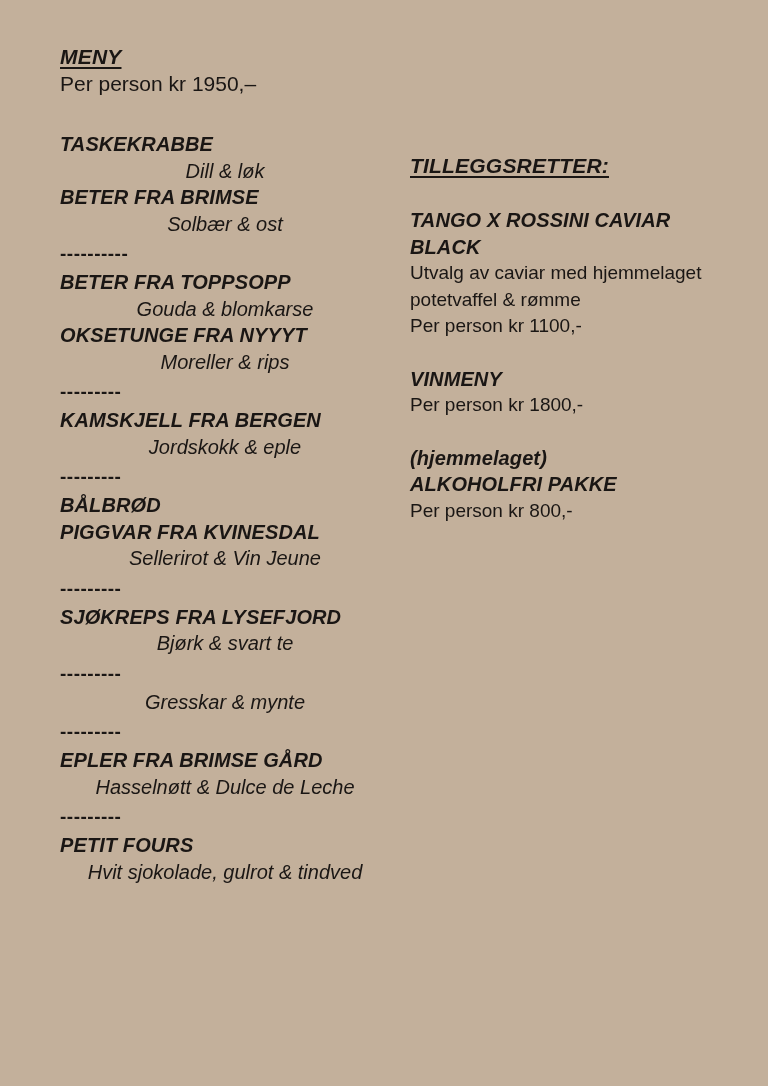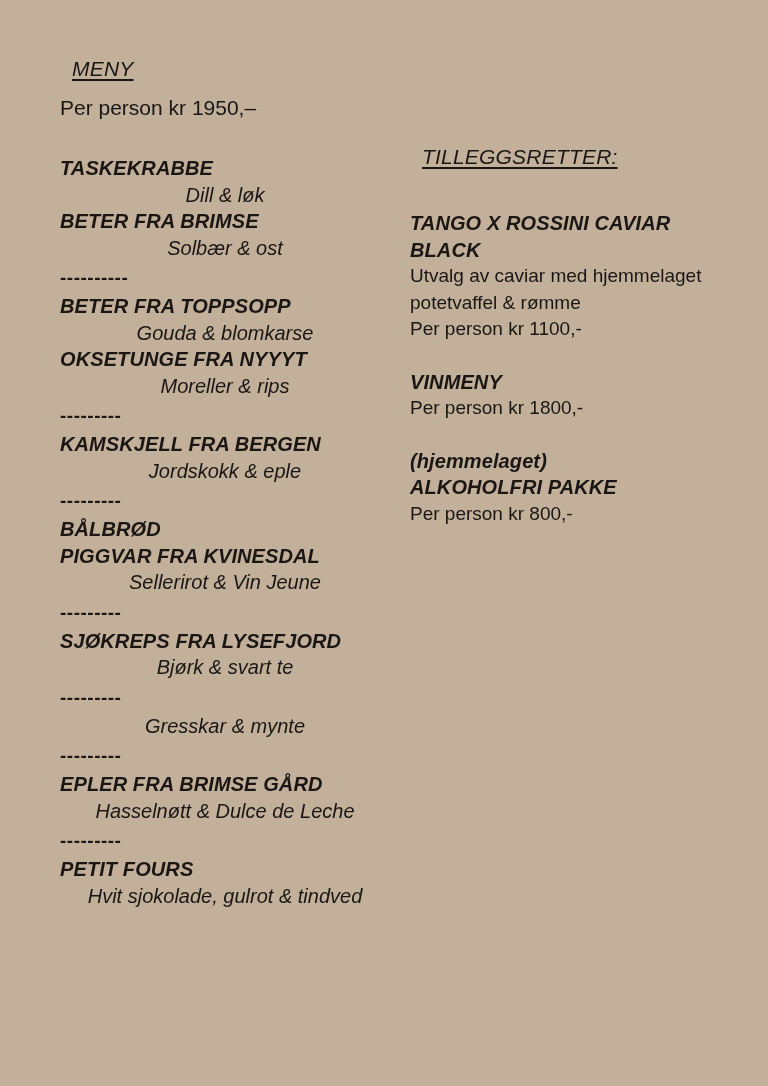--- a/index.html
+++ b/index.html
@@ -24,35 +24,35 @@
   
   .col-left {
     position: absolute;
     left: 60px;
     top: 44px;
     width: 330px;
   }
   .col-right {
     position: absolute;
     left: 410px;
-    top: 132px;
+    top: 153px;
     width: 320px;
   }
 
   
   .section-title {
-    font-weight: normal;
+    font-weight: bold;
     font-style: italic;
     font-size: 21px;
     line-height: 26px;
     letter-spacing: 0.2px;
     text-decoration: underline;
     text-underline-offset: 3px;
     text-decoration-thickness: 2px;
-    margin: 12px;
+    margin: 0;
     white-space: nowrap;
   }
 
   .plain-line {
     font-weight: normal;
     font-style: normal;
     font-size: 21px;
     line-height: 27px;
     margin: 0;
     white-space: nowrap;

